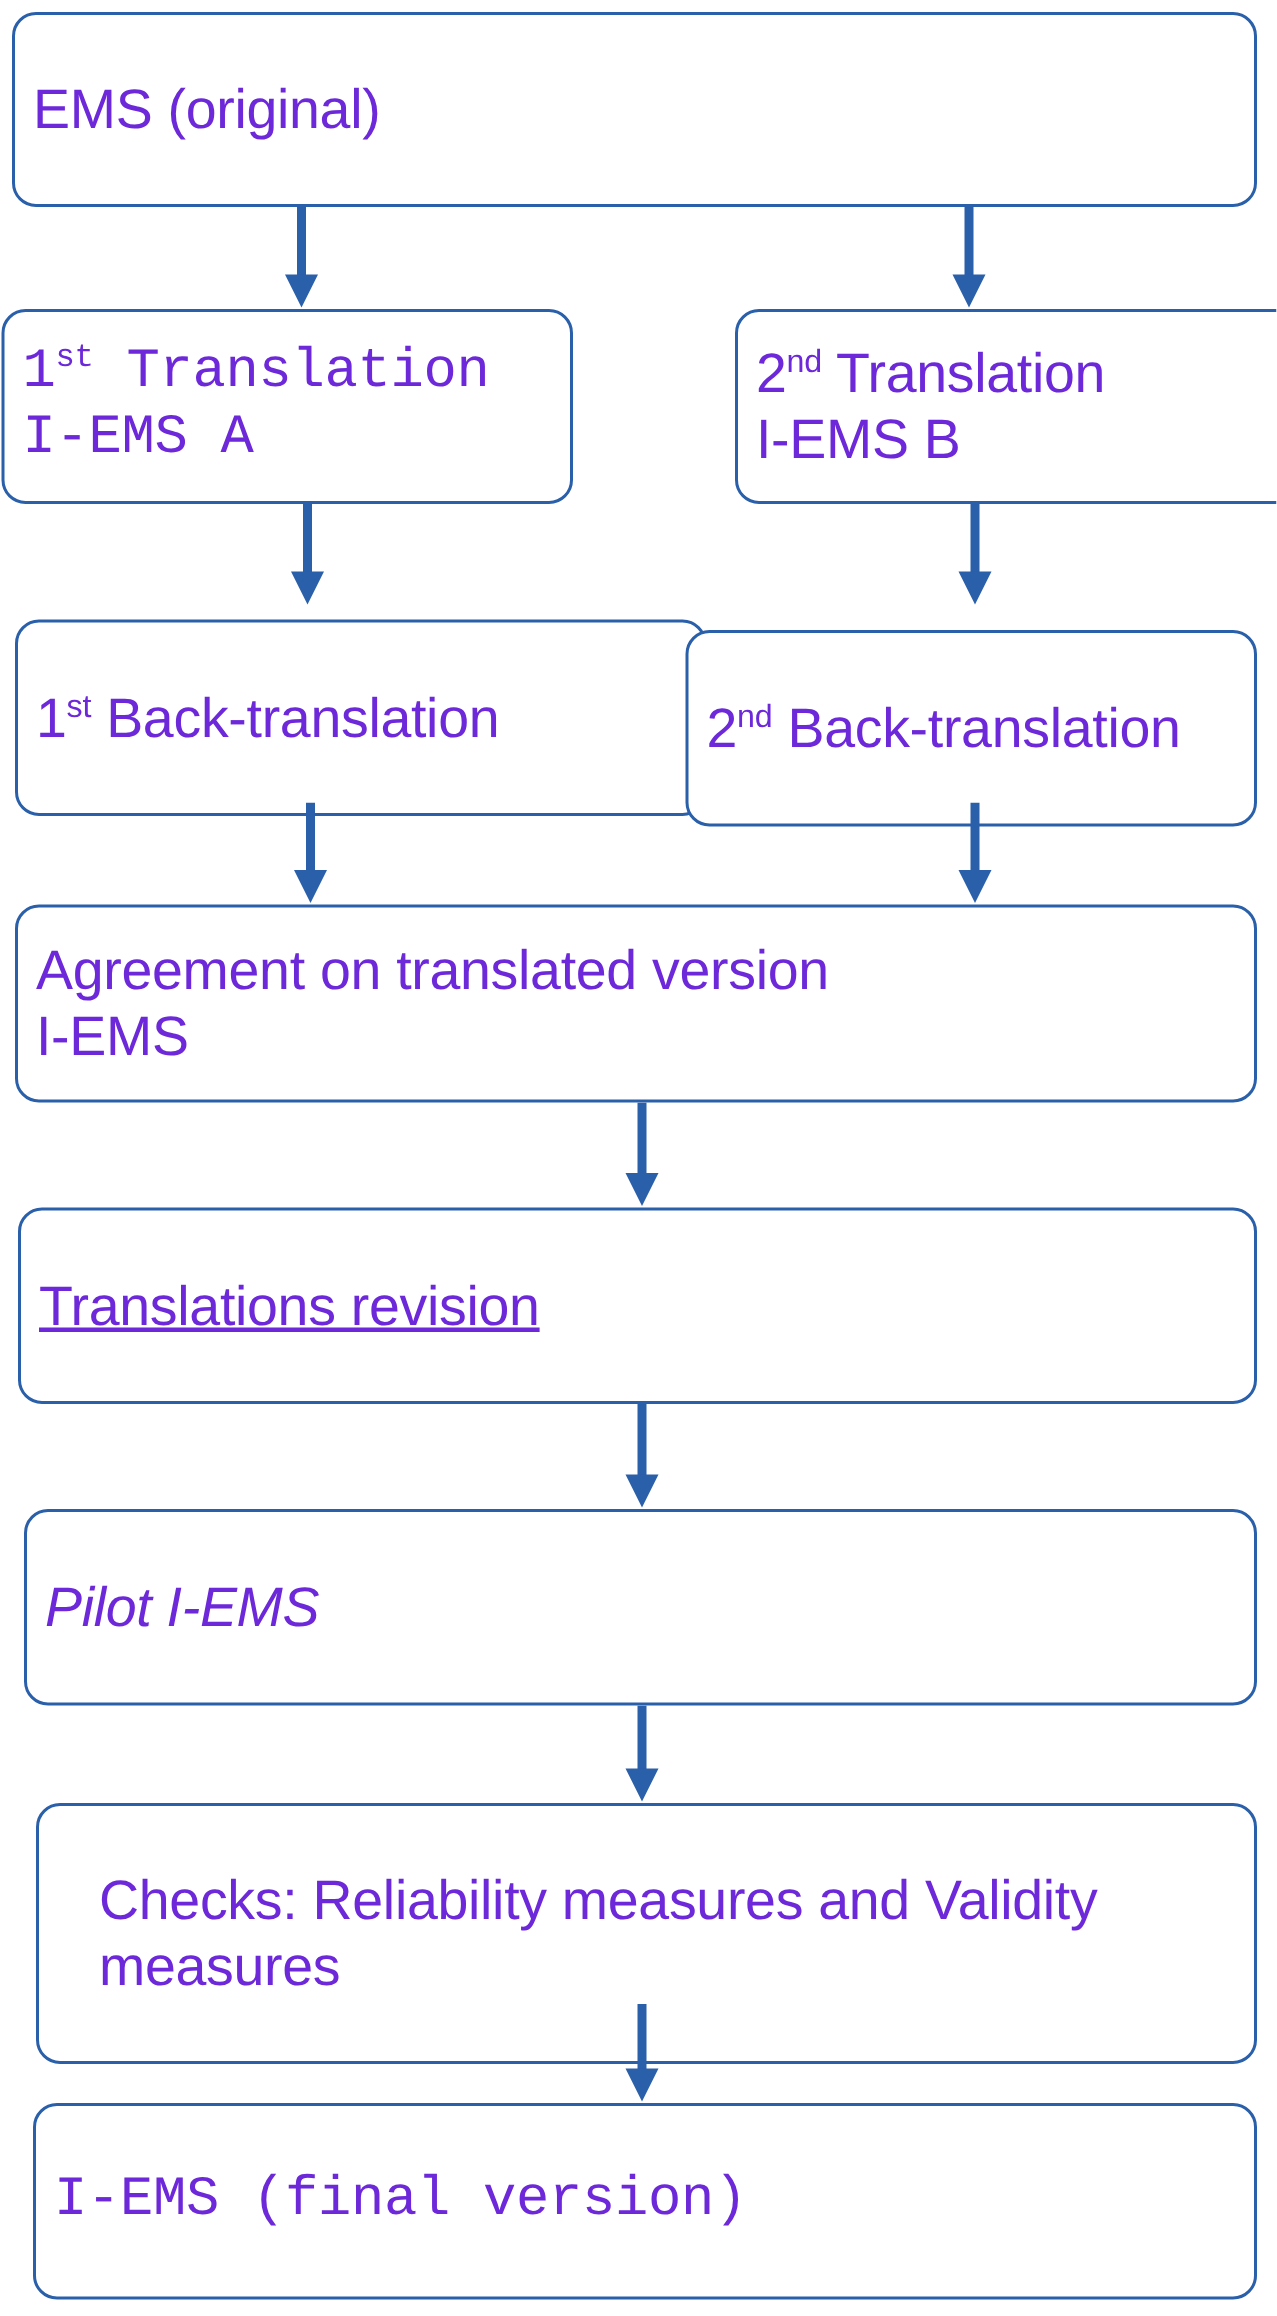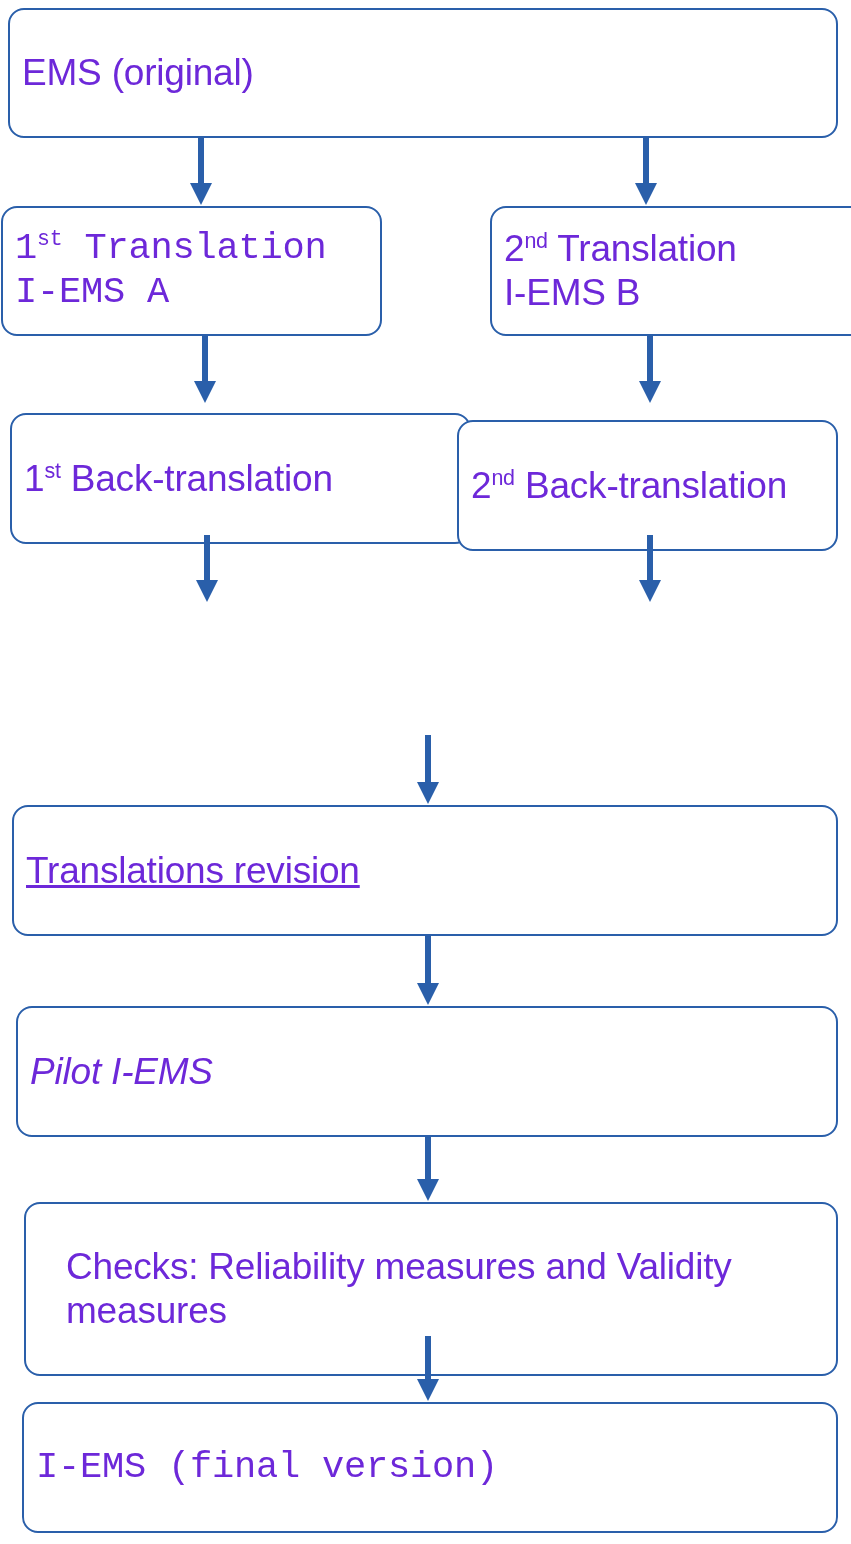--- a/index.html
+++ b/index.html
@@ -119,20 +119,27 @@
     </svg>
   </div>
 
   <div class="arrow" style="left:635px; top:535px; width:30px; height:68px;">
     <svg width="30" height="68" viewBox="0 0 30 68">
       <line x1="15" y1="0" x2="15" y2="47" stroke="#2A5FAA" stroke-width="6"></line>
       <polygon points="15,67 4,45 26,45" fill="#2A5FAA"></polygon>
     </svg>
   </div>
 
+  <div class="node" style="left:10px; top:603px; width:828px; height:132px;">
+    <span class="label">
+      <span>Agreement on translated version</span>
+      <br>
+      <span>I-EMS</span>
+    </span>
+  </div>
 
   <div class="arrow" style="left:413px; top:735px; width:30px; height:70px;">
     <svg width="30" height="70" viewBox="0 0 30 70">
       <line x1="15" y1="0" x2="15" y2="49" stroke="#2A5FAA" stroke-width="6"></line>
       <polygon points="15,69 4,47 26,47" fill="#2A5FAA"></polygon>
     </svg>
   </div>
 
   <div class="node" style="left:12px; top:805px; width:826px; height:131px;text-decoration:underline;">
     <span class="label">Translations revision</span>

